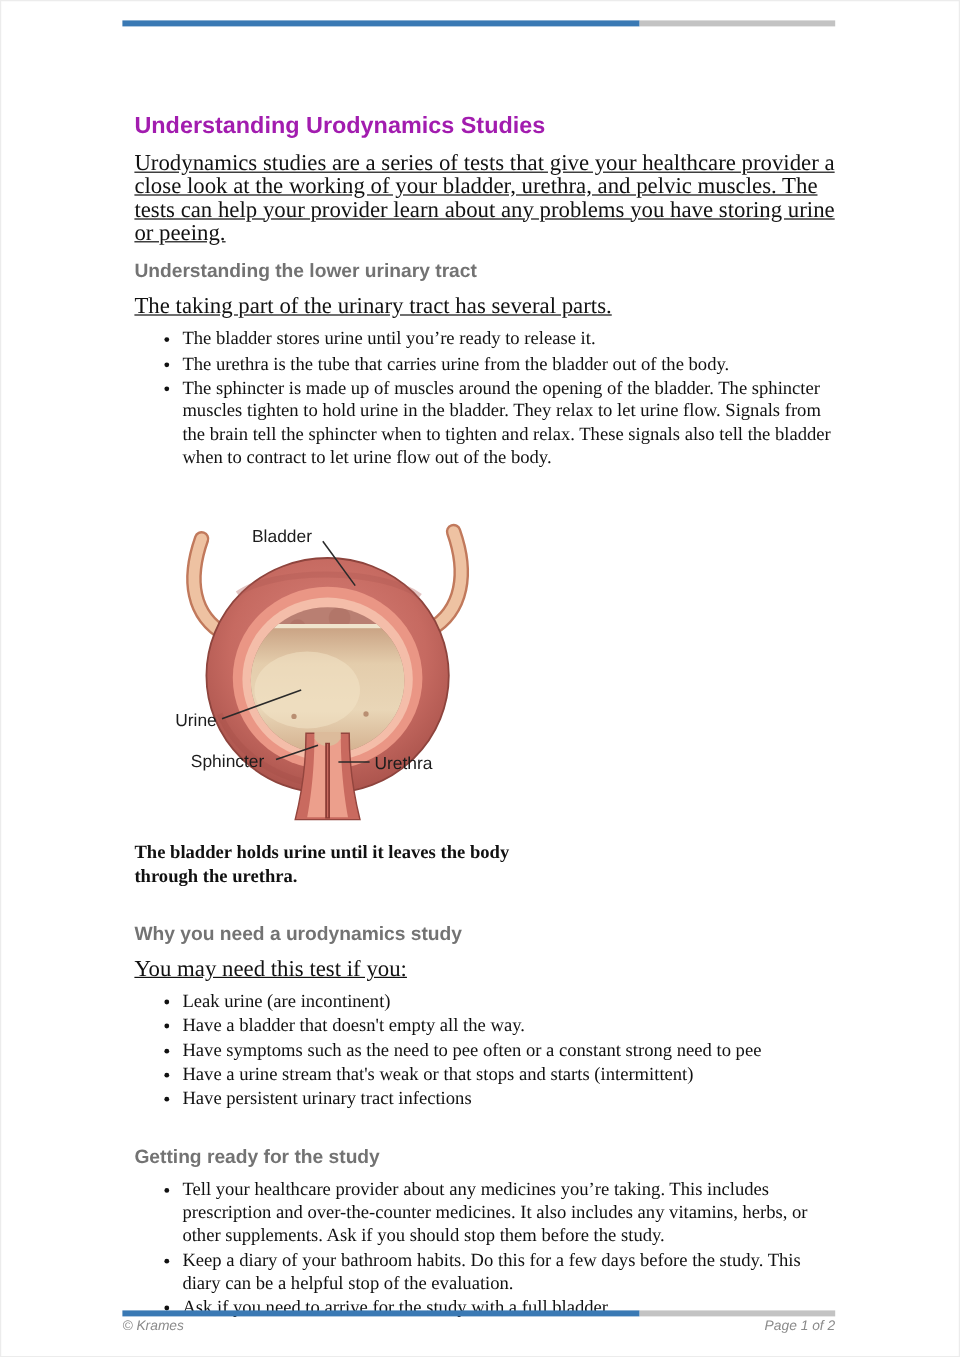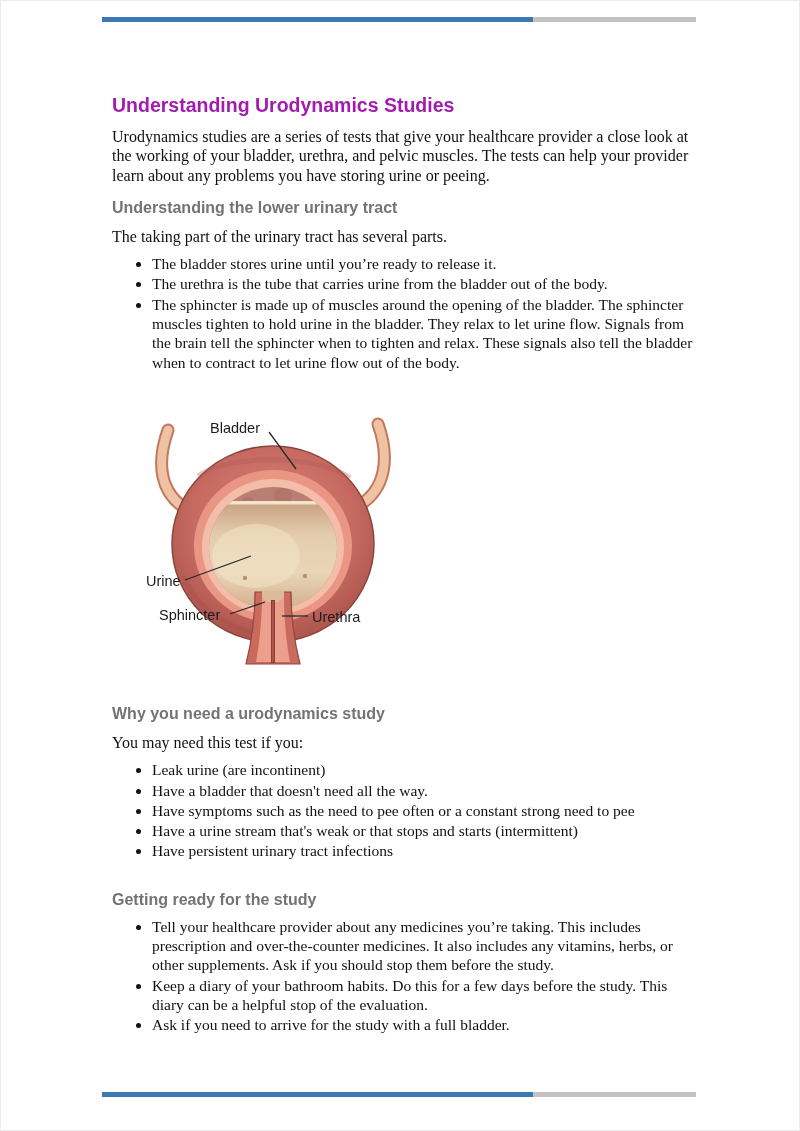--- a/index.html
+++ b/index.html
@@ -37,21 +37,21 @@
     font-weight: bold; font-size: 19.5px; line-height: 23px;
     color: #a21caf;
   }
   h2 {
     margin: 0; margin-top: 13px;
     font-family: "Liberation Sans", sans-serif;
     font-weight: bold; font-size: 16px; line-height: 19px;
     color: #737373;
   }
   h2.spaced { margin-top: 29px; }
-  p { margin: 0; margin-top: 10px; font-size: 16px; line-height: 19.3px; }
+  p { margin: 0; margin-top: 10px; font-size: 19px; line-height: 19.3px; text-decoration: underline; }
   ul { margin: 8px 0 0 0; padding-left: 40px; }
   li { font-size: 15.5px; line-height: 19.3px; margin-bottom: 1px; }
 
   
   .figure-wrap { margin: 34px 0 0 26px; width: 270px; text-align: center; }
   .fig-label {
     font-family: "Liberation Sans", sans-serif;
     font-size: 14.5px; fill: #1c1c1c;
   }
   .caption {
@@ -145,39 +145,44 @@
         <line x1="92" y1="208" x2="127" y2="196" stroke="#2a2a2a" stroke-width="1.3"></line>
         <line x1="170" y1="210" x2="144" y2="210" stroke="#2a2a2a" stroke-width="1.3"></line>
 
         <text class="fig-label" x="72" y="27">Bladder</text>
         <text class="fig-label" x="8" y="180">Urine</text>
         <text class="fig-label" x="21" y="214">Sphincter</text>
         <text class="fig-label" x="174" y="216">Urethra</text>
       </svg>
     </div>
 
+    <div class="caption">The bladder holds urine until it leaves the body through the urethra.</div>
 
     <h2 class="spaced">Why you need a urodynamics study</h2>
     <p>You may need this test if you:</p>
     <ul>
       <li>Leak urine (are incontinent)</li>
-      <li>Have a bladder that doesn't need all the way.</li>
+      <li>Have a bladder that doesn't empty all the way.</li>
       <li>Have symptoms such as the need to pee often or a constant strong need to pee</li>
       <li>Have a urine stream that's weak or that stops and starts (intermittent)</li>
       <li>Have persistent urinary tract infections</li>
     </ul>
 
     <h2 class="spaced">Getting ready for the study</h2>
     <ul>
       <li>Tell your healthcare provider about any medicines you’re taking. This includes prescription and over-the-counter medicines. It also includes any vitamins, herbs, or other supplements. Ask if you should stop them before the study.</li>
       <li>Keep a diary of your bathroom habits. Do this for a few days before the study. This diary can be a helpful stop of the evaluation.</li>
       <li>Ask if you need to arrive for the study with a full bladder.</li>
     </ul>
 
   </div>
 
   <div class="rule bottom">
     <div class="seg-blue"></div>
     <div class="seg-gray"></div>
   </div>
 
+  <div class="footer-text">
+    <span>© Krames</span>
+    <span>Page 1 of 2</span>
+  </div>
 
 </div>
 
 </body></html>

